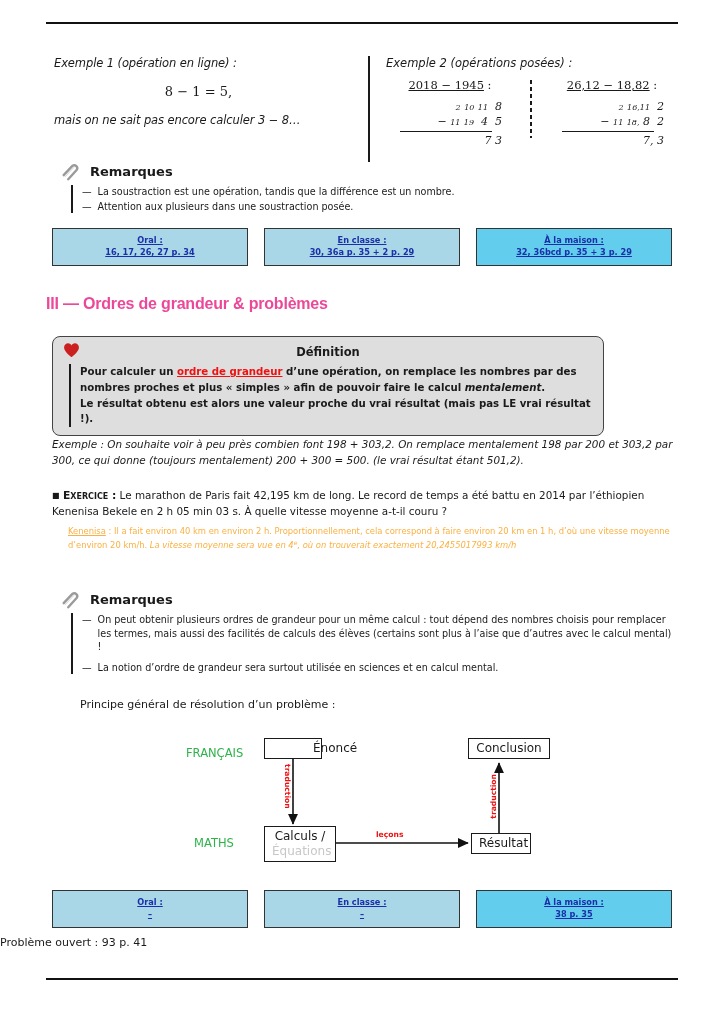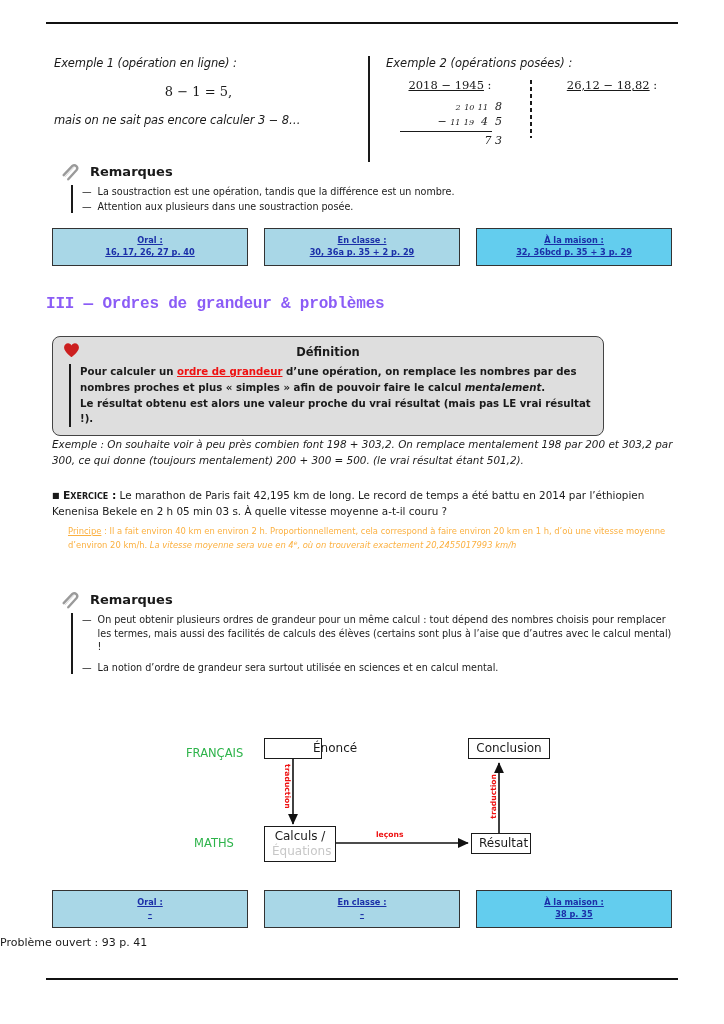--- a/index.html
+++ b/index.html
@@ -171,24 +171,24 @@
     font-size: 8.2px;
     line-height: 1.5;
     text-decoration: underline;
   }
   .bluebox.accent { background: #63cdee; }
 
   
   .sec-head {
     position: absolute;
     left: 46px;
-    font-family: Liberation Mono, monospace;
+    font-family: Liberation Sans, sans-serif;
     font-weight: bold;
     font-size: 16px;
-    color: #8b5cf6;
+    color: #ec4899;
     letter-spacing: -0.2px;
   }
 
   
   .defbox {
     position: absolute;
     left: 52px;
     width: 552px;
     box-sizing: border-box;
     background: #dedede;
@@ -348,20 +348,26 @@
             <div class="op-row">7  3</div>
           </div>
         </div>
 
         <div class="dashed-sep"></div>
 
         <div class="posed">
           <div class="posed-head">
             <u>26,12 − 18,82</u><span> :</span>
           </div>
+          <div class="op-body">
+            <div class="op-row"><span class="sm">2</span> <span class="sm">16,</span><span class="sm">11</span>&nbsp; 2</div>
+            <div class="op-row">−&nbsp;<span class="sm">11</span> <span class="sm">18,</span> 8&nbsp; 2</div>
+            <div class="op-rule"></div>
+            <div class="op-row">7, 3</div>
+          </div>
         </div>
 
       </div>
     </div>
   </div>
 
   <div class="remarques" style="top:160px; width:600px;">
     <div class="rem-head">
       <svg class="clip-icon" viewBox="0 0 24 24">
         <path d="M4 16.5 L13.5 6.5 a3.2 3.2 0 0 1 4.6 4.4 L9 21" fill="none" stroke="#9a9a9a" stroke-width="2.6" stroke-linecap="round"></path>
@@ -377,21 +383,21 @@
       <div class="rem-item">
         <span class="rem-dash">—</span>
         <span>Attention aux plusieurs dans une soustraction posée.</span>
       </div>
     </div>
   </div>
 
   <div class="boxrow" style="top:228px;">
     <div class="bluebox">
       <div>Oral :</div>
-      <div>16, 17, 26, 27 p. 40</div>
+      <div>16, 17, 26, 27 p. 34</div>
     </div>
     <div class="bluebox">
       <div>En classe :</div>
       <div>30, 36a p. 35 + 2 p. 29</div>
     </div>
     <div class="bluebox accent">
       <div>À la maison :</div>
       <div>32, 36bcd p. 35 + 3 p. 29</div>
     </div>
   </div>
@@ -412,21 +418,21 @@
   </div>
 
   <div class="para italic" style="top:437px;">Exemple : On souhaite voir à peu près combien font 198 + 303,2. On remplace mentalement 198 par 200 et 303,2 par 300, ce qui donne (toujours mentalement) 200 + 300 = 500. (le vrai résultat étant 501,2).</div>
 
   <div class="para" style="top:488px;">
     <span class="sq">■</span>
     <span class="exo-label">Exercice :</span><span> Le marathon de Paris fait 42,195 km de long. Le record de temps a été battu en 2014 par l’éthiopien Kenenisa Bekele en 2 h 05 min 03 s. À quelle vitesse moyenne a-t-il couru ?</span>
   </div>
 
   <div class="solution" style="top:525px;">
-    <u>Principe</u><span> : Il a fait environ 40 km en environ 2 h. Proportionnellement, cela correspond à faire environ 20 km en 1 h, d’où une vitesse moyenne d’environ 20 km/h. </span><i>La vitesse moyenne sera vue en 4</i><i class="sup">e</i><i>, où on trouverait exactement 20,2455017993 km/h</i>
+    <u>Kenenisa</u><span> : Il a fait environ 40 km en environ 2 h. Proportionnellement, cela correspond à faire environ 20 km en 1 h, d’où une vitesse moyenne d’environ 20 km/h. </span><i>La vitesse moyenne sera vue en 4</i><i class="sup">e</i><i>, où on trouverait exactement 20,2455017993 km/h</i>
   </div>
 
   <div class="remarques" style="top:588px; width:612px;">
     <div class="rem-head">
       <svg class="clip-icon" viewBox="0 0 24 24">
         <path d="M4 16.5 L13.5 6.5 a3.2 3.2 0 0 1 4.6 4.4 L9 21" fill="none" stroke="#9a9a9a" stroke-width="2.6" stroke-linecap="round"></path>
         <path d="M5.6 18.2 L15 8.2" fill="none" stroke="#cfcfcf" stroke-width="1" stroke-linecap="round"></path>
       </svg>
       <div class="rem-title">Remarques</div>
     </div>
@@ -435,20 +441,21 @@
         <span class="rem-dash">—</span>
         <span>On peut obtenir plusieurs ordres de grandeur pour un même calcul : tout dépend des nombres choisis pour remplacer les termes, mais aussi des facilités de calculs des élèves (certains sont plus à l’aise que d’autres avec le calcul mental) !</span>
       </div>
       <div class="rem-item">
         <span class="rem-dash">—</span>
         <span>La notion d’ordre de grandeur sera surtout utilisée en sciences et en calcul mental.</span>
       </div>
     </div>
   </div>
 
+  <div class="diag-intro" style="top:698px;">Principe général de résolution d’un problème :</div>
 
   <div class="diagram">
 
     <svg width="632" height="150" viewBox="0 0 632 150" style="position:absolute;left:0;top:0;">
       <defs>
         <marker id="ah" markerWidth="9" markerHeight="9" refX="6.5" refY="3.2" orient="auto">
           <path d="M0,0 L7,3.2 L0,6.4 z" fill="#111"></path>
         </marker>
       </defs>
 

